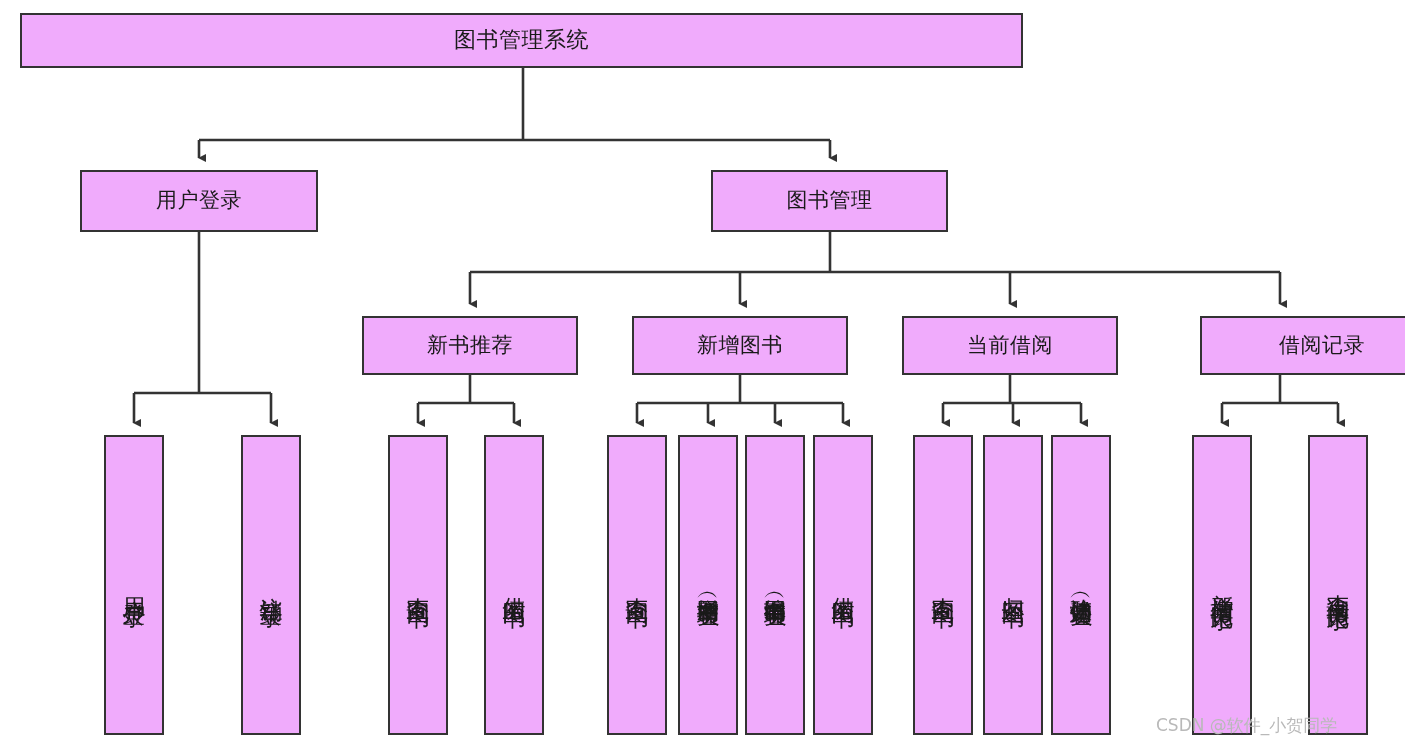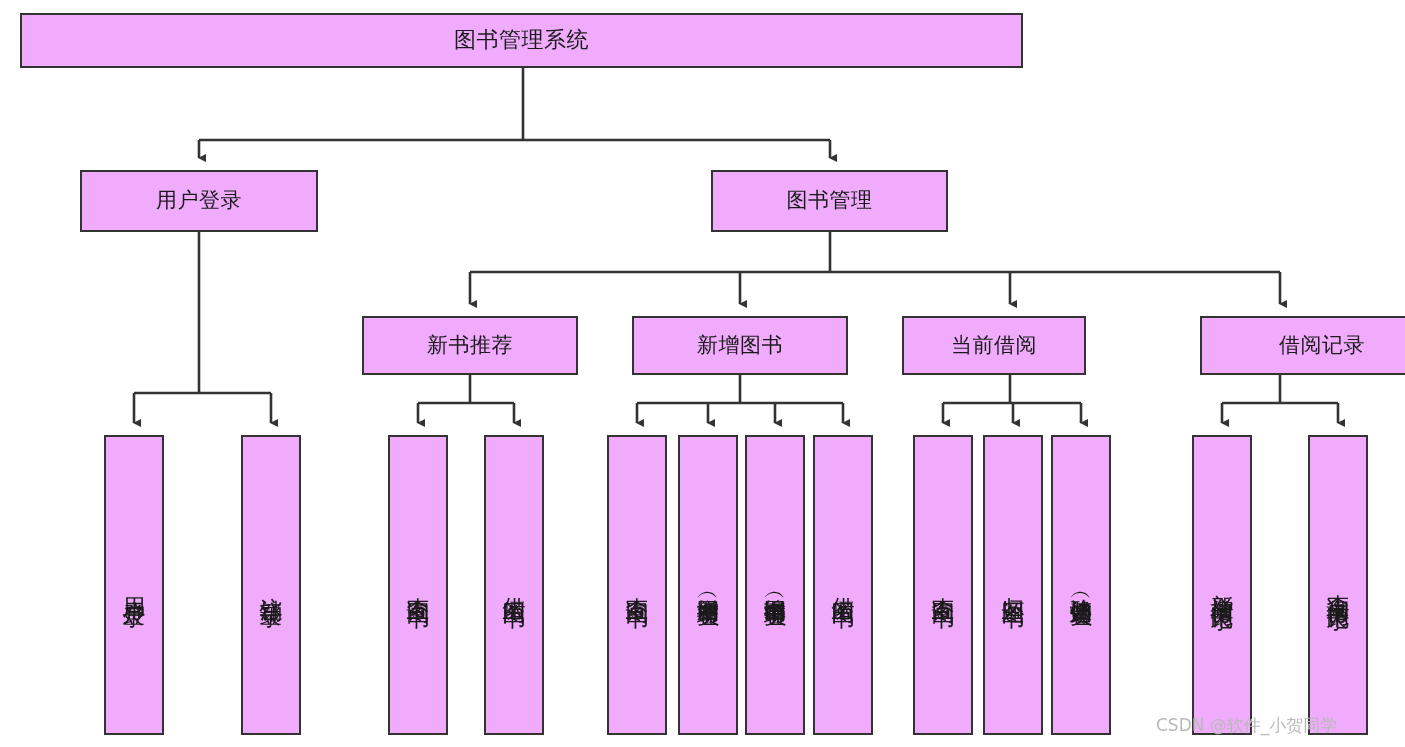--- a/index.html
+++ b/index.html
@@ -143,21 +143,21 @@
   <div class="node horiz" id="node-l3-0" style="left: 362px; top: 316px; width: 216px; height: 59px;">
     <span class="node-label">新书推荐</span>
   </div>
 
   <div class="node horiz" id="node-l2-1" style="left: 711px; top: 170px; width: 237px; height: 62px;">
     <span class="node-label">图书管理</span>
   </div>
   <div class="node horiz" id="node-l3-1" style="left: 632px; top: 316px; width: 216px; height: 59px;">
     <span class="node-label">新增图书</span>
   </div>
-  <div class="node horiz" id="node-l3-2" style="left: 902px; top: 316px; width: 184px; height: 59px;">
+  <div class="node horiz" id="node-l3-2" style="left: 902px; top: 316px; width: 216px; height: 59px;">
     <span class="node-label">当前借阅</span>
   </div>
   <div class="node horiz" id="node-l3-3" style="left: 1200px; top: 316px; width: 216px; height: 59px; padding-left: 28px;">
     <span class="node-label">借阅记录</span>
   </div>
 
   <div class="node vert" id="node-leaf-0" style="left: 104px; top: 435px; width: 60px; height: 300px;">
     <span class="node-label">用户登录</span>
   </div>
   <div class="node vert" id="node-leaf-1" style="left: 241px; top: 435px; width: 60px; height: 300px;">

